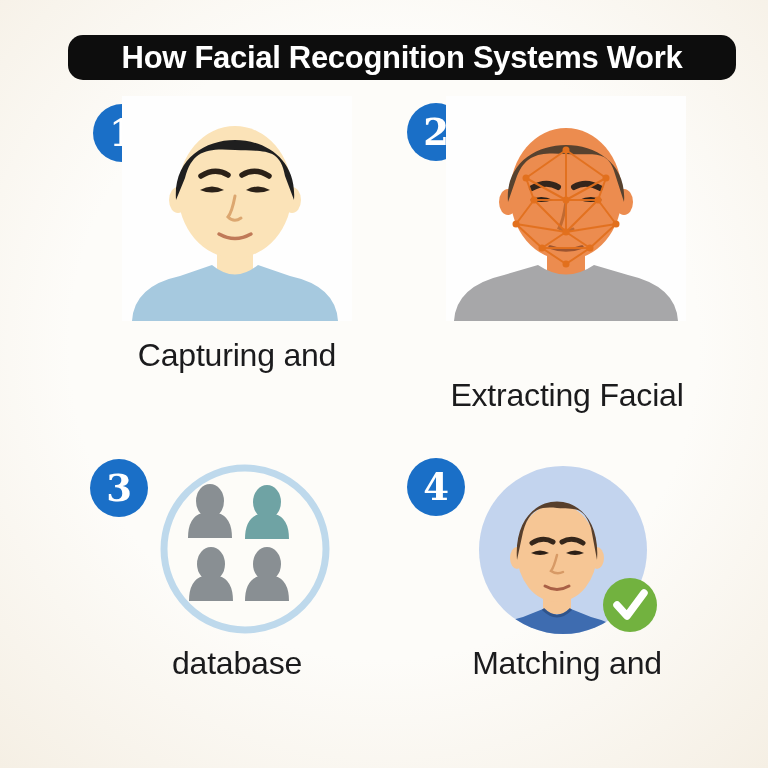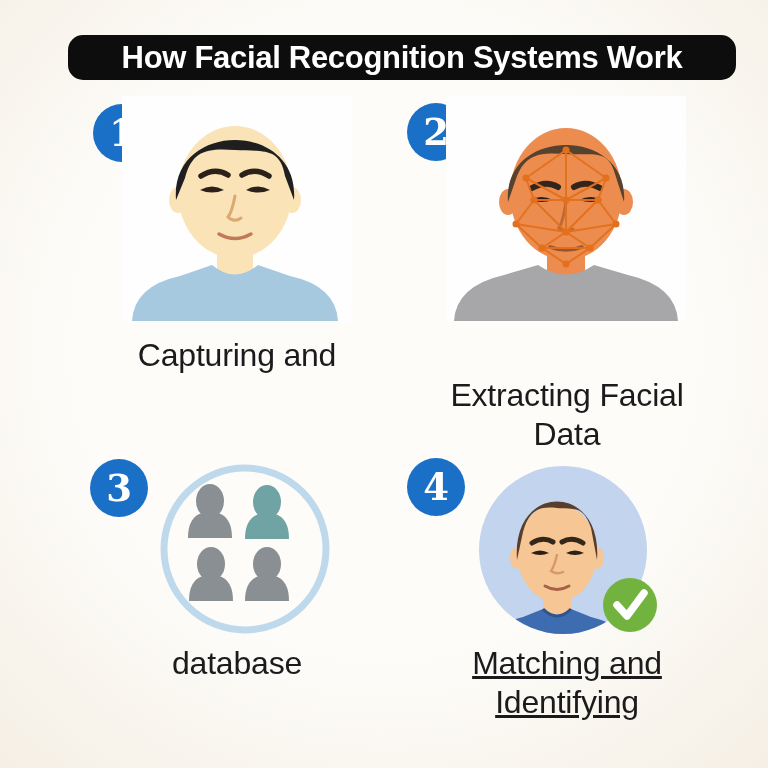--- a/index.html
+++ b/index.html
@@ -39,21 +39,21 @@
   .illus-4 { left: 447px; top: 440px; }
 
   .caption {
     position: absolute; text-align: center;
     color: #1b1b1d; font-size: 32px; font-weight: 500;
     line-height: 39px; letter-spacing: -0.2px;
   }
   .caption-1 { left: 87px;  top: 336px; width: 300px; }
   .caption-2 { left: 417px; top: 336px; width: 300px; margin-top: 40px; }
   .caption-3 { left: 87px;  top: 644px; width: 300px; }
-  .caption-4 { left: 417px; top: 644px; width: 300px; text-decoration: underline; }
+  .caption-4 { left: 417px; top: 644px; width: 300px; }
 </style>
 </head>
 <body>
 
 <div class="canvas">
 
   <div class="title-banner">
     <span>How Facial Recognition Systems Work</span>
   </div>
 
@@ -169,23 +169,21 @@
       <circle cx="183" cy="165" r="27" fill="#72b23f"></circle>
       <path d="M 170,165 L 180,176 L 197,153" stroke="#ffffff" stroke-width="7.5" fill="none" stroke-linecap="round" stroke-linejoin="round"></path>
     </g>
   </svg>
 
   <div class="caption caption-1">
     <div>Capturing and</div>
   </div>
   <div class="caption caption-2">
     <div>Extracting Facial</div>
-    <div>Data</div>
   </div>
   <div class="caption caption-3">
     <div>database</div>
   </div>
   <div class="caption caption-4">
     <div>Matching and</div>
-    <div>Identifying</div>
   </div>
 
 </div>
 
 </body></html>

